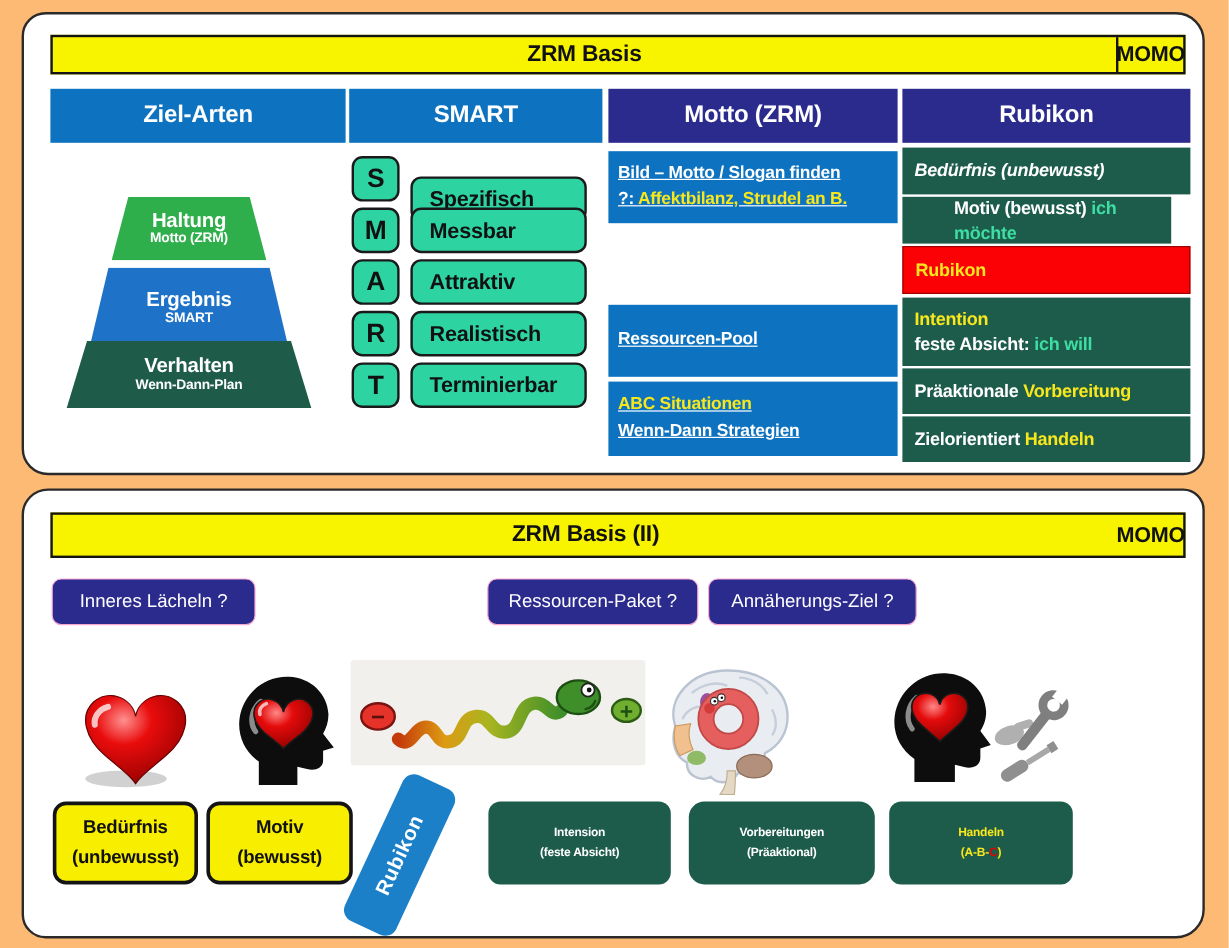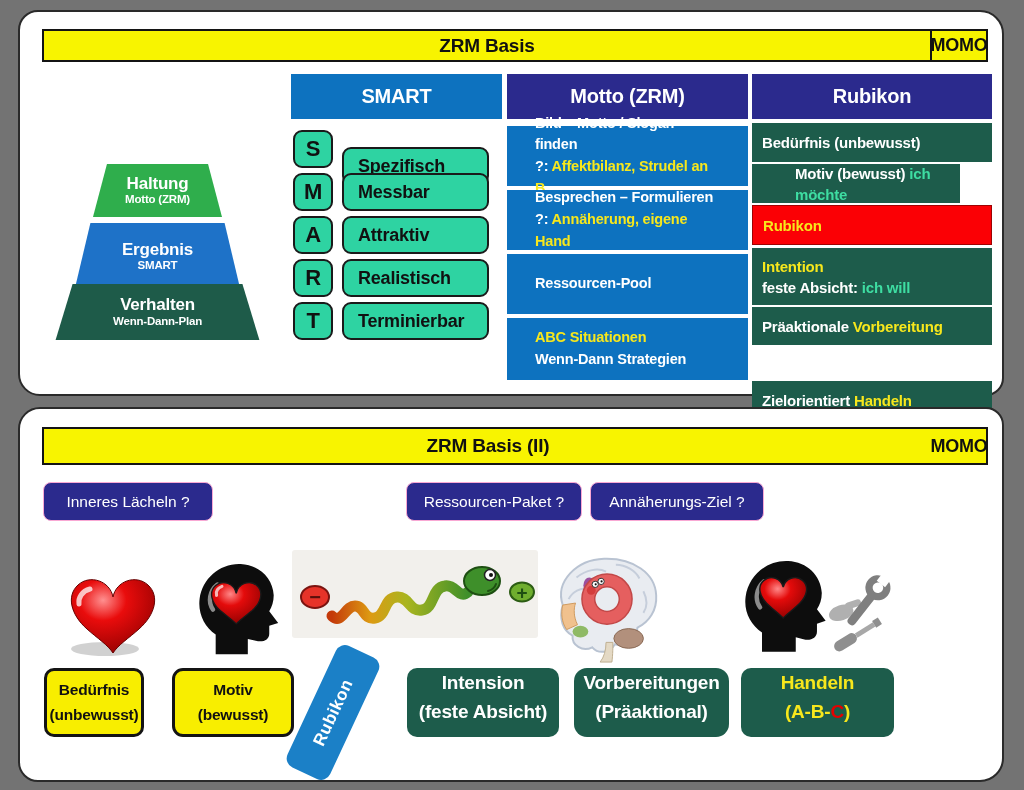--- a/index.html
+++ b/index.html
@@ -1,64 +1,65 @@
 <!DOCTYPE html>
 <html style="--banneryellow: #f8f400; --blue: #0d72bf; --navy: #2b2a8d; --teal: #2ed3a2; --pyrgreen: #2fae4c; --pyrblue: #1e72c8; --pyrdark: #1e5b49; --darkgreen: #1d5c4b; --red: #fb0005; --textyellow: #f7e71c; --mint: #3edda2; --rubblue: #1b80c7; --boxyellow: #f8ee00;"><head>
 <meta charset="utf-8">
 <style>
   html,body{margin:0;padding:0;background:#fff;}
-  #page{position:relative;width:1024px;height:790px;background:#737373;
+  #page{position:relative;width:1024px;height:790px;background:#fdba74;
         font-family:"Liberation Sans",sans-serif;font-weight:bold;letter-spacing:-0.2px;overflow:hidden;}
   .abs{position:absolute;box-sizing:border-box;}
   .flexc{display:flex;align-items:center;justify-content:center;}
   .panel{border:2.5px solid #2a2a2a;border-radius:20px 24px 18px 22px;background:#fff;}
   .banner{background:var(--banneryellow,#f8f400);border:2px solid #141414;display:flex;align-items:center;}
   .banner-title{flex:1;text-align:center;color:#111;font-size:19px;}
   .momo-cell{width:54px;height:100%;display:flex;align-items:center;justify-content:center;
              color:#111;font-size:18px;text-align:center;}
   .momo-line{border-left:2px solid #141414;}
   .colhead{color:#fff;font-size:20px;}
   .c-blue{background:var(--blue,#0d72bf);}
   .c-navy{background:var(--navy,#2b2a8d);}
   .pyr{color:#fff;text-align:center;display:flex;flex-direction:column;align-items:center;justify-content:center;}
   .pyr .t1{font-size:17px;line-height:1.15;}
   .pyr .t2{font-size:11.5px;line-height:1.2;}
   .smartbox{background:var(--teal,#2ed3a2);border:2px solid #1a1a1a;border-radius:9px;color:#111;}
   .smart-letter{font-size:22px;}
   .smart-word{font-size:18px;justify-content:flex-start;padding-left:14px;display:flex;align-items:center;}
   .motto-box{background:var(--blue,#0d72bf);color:#fff;font-size:14.5px;line-height:1.5;
-             padding:7px 28px;display:flex;flex-direction:column;justify-content:center;}
+             padding:7px 8px;display:flex;flex-direction:column;justify-content:center;text-decoration:underline;}
   .rub-box{background:var(--darkgreen,#1d5c4b);color:#fff;font-size:15px;line-height:1.4;
            padding:2px 10px;display:flex;flex-direction:column;justify-content:center;}
   .rub-red{background:var(--red,#fb0005);border:1.5px solid #9e0202;}
   .tw{color:#fff;}
   .ty{color:var(--textyellow,#f7e71c);}
   .tm{color:var(--mint,#3edda2);}
   .trd{color:#e60000;}
   .qbtn{background:var(--navy,#2b2a8d);color:#fff;font-size:15.5px;border-radius:8px;border:1px solid #f9a8d4;cursor:pointer;}
   .ybox{background:var(--boxyellow,#f8ee00);border:3px solid #141414;border-radius:11px;color:#111;
         font-size:15.5px;text-align:center;line-height:1.55;display:flex;flex-direction:column;justify-content:center;}
-  .gbox{background:var(--darkgreen,#1d5c4b);border-radius:10px;color:#fff;font-size:19px;text-align:center;
-        line-height:1.55;display:flex;flex-direction:column;justify-content:flex-start;}
+  .gbox{background:var(--darkgreen,#1d5c4b);border-radius:10px;color:#fff;font-size:10px;text-align:center;
+        line-height:1.55;display:flex;flex-direction:column;justify-content:center;}
   .rub-banner{background:var(--rubblue,#1b80c7);border-radius:10px;transform:rotate(-65deg);
               color:#fff;font-size:17px;letter-spacing:0.5px;}
   svg{display:block;}
 </style>
 </head>
 <body>
 
 <div id="page">
 
   <div class="abs panel" style="left:18px;top:10px;width:986px;height:386px;">
 
     <div class="abs banner" style="left:22px;top:17px;width:946px;height:33px;">
       <div class="banner-title">ZRM Basis</div>
       <div class="momo-cell momo-line">MOMO</div>
     </div>
 
+    <div class="abs colhead c-blue flexc" style="left:22px;top:62px;width:246px;height:45px;">Ziel-Arten</div>
     <div class="abs colhead c-blue flexc" style="left:271px;top:62px;width:211px;height:45px;">SMART</div>
     <div class="abs colhead c-navy flexc" style="left:487px;top:62px;width:241px;height:45px;">Motto (ZRM)</div>
     <div class="abs colhead c-navy flexc" style="left:732px;top:62px;width:240px;height:45px;">Rubikon</div>
 
     <div class="abs" style="left:30px;top:146px;width:215px;height:180px;">
       <div class="abs pyr" style="left:0;top:6px;width:215px;height:53px;background:var(--pyrgreen,#2fae4c);clip-path:polygon(26.5% 0,73.5% 0,80% 100%,20% 100%);">
         <span class="t1">Haltung</span>
         <span class="t2">Motto (ZRM)</span>
       </div>
       <div class="abs pyr" style="left:0;top:65px;width:215px;height:67px;background:var(--pyrblue,#1e72c8);clip-path:polygon(18.8% 0,81.2% 0,88.6% 100%,11.4% 100%);">
@@ -79,49 +80,45 @@
     <div class="abs smartbox smart-word" style="left:322px;top:204px;width:147px;height:38px;">Attraktiv</div>
     <div class="abs smartbox smart-letter flexc" style="left:273px;top:247px;width:40px;height:38px;">R</div>
     <div class="abs smartbox smart-word" style="left:322px;top:247px;width:147px;height:38px;">Realistisch</div>
     <div class="abs smartbox smart-letter flexc" style="left:273px;top:290px;width:40px;height:38px;">T</div>
     <div class="abs smartbox smart-word" style="left:322px;top:290px;width:147px;height:38px;">Terminierbar</div>
 
     <div class="abs motto-box" style="left:487px;top:114px;width:241px;height:60px;">
       <div><span class="tw">Bild – Motto / Slogan finden</span></div>
       <div><span class="tw">?: </span><span class="ty">Affektbilanz, Strudel an B.</span></div>
     </div>
-    <div class="abs motto-box" style="left:487px;top:178px;width:241px;height:60px;">
-      <div><span class="tw">Besprechen – Formulieren</span></div>
-      <div><span class="tw">?: </span><span class="ty">Annäherung, eigene Hand</span></div>
-    </div>
     <div class="abs motto-box" style="left:487px;top:242px;width:241px;height:60px;">
       <div><span class="tw">Ressourcen-Pool</span></div>
     </div>
     <div class="abs motto-box" style="left:487px;top:306px;width:241px;height:62px;">
       <div><span class="ty">ABC Situationen</span></div>
       <div><span class="tw">Wenn-Dann Strategien</span></div>
     </div>
 
-    <div class="abs rub-box" style="left:732px;top:111px;width:240px;height:39px;">
+    <div class="abs rub-box" style="left:732px;top:111px;width:240px;height:39px;font-style:italic;">
       <div><span class="tw">Bedürfnis (unbewusst)</span></div>
     </div>
-    <div class="abs rub-box" style="left:732px;top:152px;width:208px;height:39px;padding-left:43px;">
+    <div class="abs rub-box" style="left:732px;top:152px;width:224px;height:39px;padding-left:43px;">
       <div><span class="tw">Motiv (bewusst) </span><span class="tm">ich möchte</span></div>
     </div>
     <div class="abs rub-box rub-red" style="left:732px;top:193px;width:240px;height:40px;">
       <div><span class="ty">Rubikon</span></div>
     </div>
     <div class="abs rub-box" style="left:732px;top:236px;width:240px;height:57px;">
       <div><span class="ty">Intention</span></div>
       <div><span class="tw">feste Absicht: </span><span class="tm">ich will</span></div>
     </div>
     <div class="abs rub-box" style="left:732px;top:295px;width:240px;height:38px;">
       <div><span class="tw">Präaktionale </span><span class="ty">Vorbereitung</span></div>
     </div>
-    <div class="abs rub-box" style="left:732px;top:335px;width:240px;height:38px;margin-top:34px;">
+    <div class="abs rub-box" style="left:732px;top:335px;width:240px;height:38px;">
       <div><span class="tw">Zielorientiert </span><span class="ty">Handeln</span></div>
     </div>
   </div>
 
   <div class="abs panel" style="left:18px;top:407px;width:986px;height:375px;border-radius:22px 18px 24px 20px;">
 
     <div class="abs banner" style="left:22px;top:18px;width:946px;height:38px;">
       <div class="banner-title">ZRM Basis (II)</div>
       <div class="momo-cell">MOMO</div>
     </div>
@@ -227,21 +224,21 @@
           <rect x="134" y="19" width="11" height="10" fill="#fff"></rect>
         </g>
         <g transform="rotate(-32 122 88)">
           <rect x="100" y="83" width="26" height="11" rx="5.5" fill="#8f8f8f"></rect>
           <rect x="126" y="86" width="22" height="5" fill="#a8a8a8"></rect>
           <rect x="148" y="84.5" width="7" height="8" fill="#8f8f8f"></rect>
         </g>
       </svg>
     </div>
 
-    <div class="abs ybox" style="left:24px;top:259px;width:100px;height:69px;border-radius:10px;">
+    <div class="abs ybox" style="left:24px;top:259px;width:121px;height:69px;">
       <div>Bedürfnis</div>
       <div>(unbewusst)</div>
     </div>
     <div class="abs ybox" style="left:152px;top:259px;width:122px;height:69px;">
       <div>Motiv</div>
       <div>(bewusst)</div>
     </div>
 
     <div class="abs rub-banner flexc" style="left:246px;top:280px;width:134px;height:47px;">
       <span>Rubikon</span>

